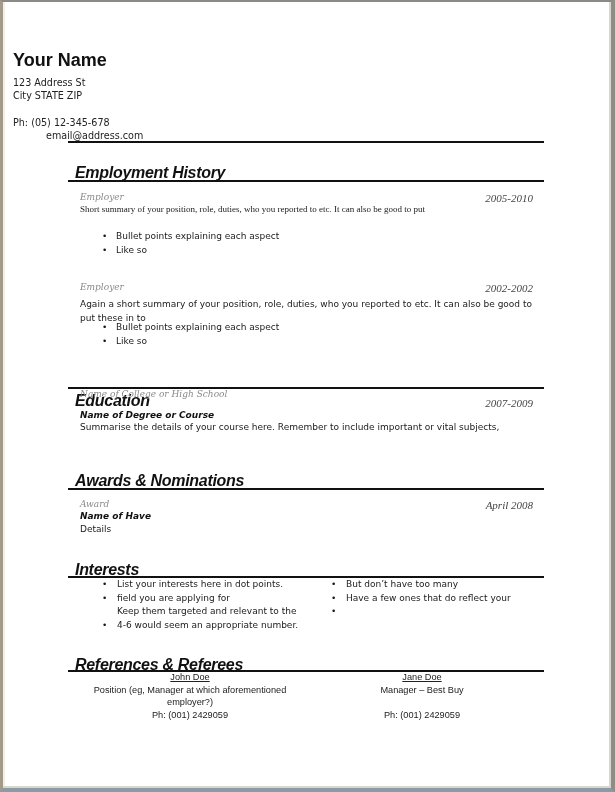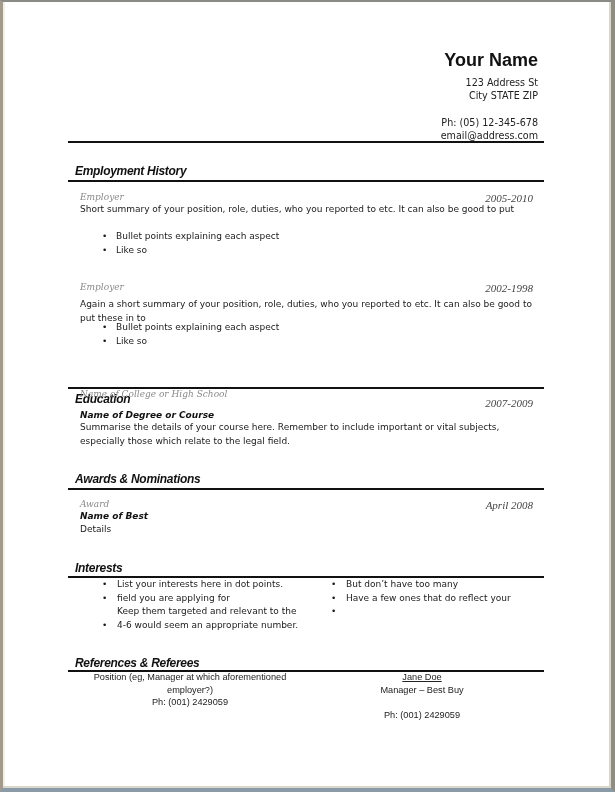--- a/index.html
+++ b/index.html
@@ -12,34 +12,34 @@
       border-top: 2px solid #8a8a86;
       border-left: 3px solid #a39a8c;
       border-right: 4px solid #8f8c84;
       border-bottom: 4px solid #8a9aa6;
     }
     .page-inner {
       position: absolute; left: 0; top: 0; right: 0; bottom: 0;
       box-shadow: inset -2px -2px 0 #d9d6cc, inset 2px 0 0 #f2efe4;
     }
 
-    .header { position: absolute; left: 4px; width: 534px; text-align: right; }
+    .header { position: absolute; left: 13px; width: 534px; text-align: left; }
     .name { top: 50px; font-family: "Liberation Sans", sans-serif; font-weight: bold; font-size: 18px; color: #111; }
     .addr { font-size: 9.6px; color: #222; line-height: 13px; }
     .addr1 { top: 76px; }
     .addr2 { top: 89px; }
     .phone { top: 116px; }
-    .email { top: 129px; }
+    .email { top: 129px; margin-left: 33px; }
 
     .rule { position: absolute; left: 68px; width: 476px; height: 1.5px; background: #111; }
 
     .section-title {
       position: absolute; left: 75px;
       font-family: "Liberation Sans", sans-serif; font-weight: bold; font-style: italic;
-      font-size: 12px; letter-spacing: -0.3px; color: #111;
+      font-size: 16px; letter-spacing: -0.3px; color: #111;
     }
 
     .entry-org {
       position: absolute; left: 80px;
       font-family: "DejaVu Serif", "Liberation Serif", serif; font-style: italic;
       font-size: 9px; color: #8a8a8a;
     }
     .entry-date {
       position: absolute; right: 82px; text-align: right;
       font-family: Liberation Serif, serif; font-style: italic;
@@ -85,62 +85,61 @@
 <div class="header addr addr2">City STATE ZIP</div>
 <div class="header addr phone">Ph: (05) 12-345-678</div>
 <div class="header addr email">email@address.com</div>
 <div class="rule" style="top:141px;"></div>
 
 <div class="section-title" style="top:164px;">Employment History</div>
 <div class="rule" style="top:180px;"></div>
 
 <div class="entry-org" style="top:192px;">Employer</div>
 <div class="entry-date" style="top:192px;">2005-2010</div>
-<div class="para" style="top:203px;">
+<div class="para" style="top:203px;font-family:Liberation Serif, serif;">
   <div>Short summary of your position, role, duties, who you reported to etc. It can also be good to put</div>
 </div>
 <div class="bullet-item" style="top:230px;">
   <span class="dot">•</span>
   <span class="btxt">Bullet points explaining each aspect</span>
 </div>
 <div class="bullet-item" style="top:244px;">
   <span class="dot">•</span>
   <span class="btxt">Like so</span>
 </div>
 
 <div class="entry-org" style="top:282px;">Employer</div>
-<div class="entry-date" style="top:282px;">2002-1998</div>
+<div class="entry-date" style="top:282px;">2002-2002</div>
 <div class="para" style="top:298px;">
   <div>Again a short summary of your position, role, duties, who you reported to etc. It can also be good to</div>
   <div>put these in to</div>
 </div>
 <div class="bullet-item" style="top:321px;">
   <span class="dot">•</span>
   <span class="btxt">Bullet points explaining each aspect</span>
 </div>
 <div class="bullet-item" style="top:335px;">
   <span class="dot">•</span>
   <span class="btxt">Like so</span>
 </div>
 
 <div class="section-title" style="top:371px;margin-top:21px;">Education</div>
 <div class="rule" style="top:387px;"></div>
 <div class="entry-org" style="top:389px;">Name of College or High School</div>
 <div class="entry-date" style="top:397px;">2007-2009</div>
 <div class="entry-sub" style="top:410px;">Name of Degree  or Course</div>
 <div class="para" style="top:421px;">
   <div>Summarise the details of your course here.  Remember to include important or vital subjects,</div>
-  <div>especially those which relate to the legal field.</div>
 </div>
 
 <div class="section-title" style="top:472px;">Awards &amp; Nominations</div>
 <div class="rule" style="top:488px;"></div>
 <div class="entry-org" style="top:499px;">Award</div>
 <div class="entry-date" style="top:499px;">April 2008</div>
-<div class="entry-sub" style="top:511px;">Name of Best</div>
+<div class="entry-sub" style="top:511px;">Name of Have</div>
 <div class="para" style="top:523px;">Details</div>
 
 <div class="section-title" style="top:561px;">Interests</div>
 <div class="rule" style="top:576px;"></div>
 <div class="int-col" style="left:102px; top:578px; width:220px;">
   <div class="int-item">
     <span class="dot">•</span>
     <div>List your interests here in dot points.</div>
   </div>
   <div class="int-item">
@@ -163,20 +162,21 @@
     <div>Have a few ones that do reflect your</div>
   </div>
   <div class="int-item" style="height:13.5px;">
     <span class="dot">•</span>
   </div>
 </div>
 
 <div class="section-title" style="top:656px;">References &amp; Referees</div>
 <div class="rule" style="top:670px;"></div>
 <div class="ref" style="left:80px; top:671px; width:220px;">
+  <div class="rname">John Doe</div>
   <div>Position (eg, Manager at which aforementioned</div>
   <div>employer?)</div>
   <div>Ph: (001) 2429059</div>
 </div>
 <div class="ref" style="left:312px; top:671px; width:220px;">
   <div class="rname">Jane Doe</div>
   <div>Manager – Best Buy</div>
   <div style="height:12.5px;"></div>
   <div>Ph: (001) 2429059</div>
 </div>

